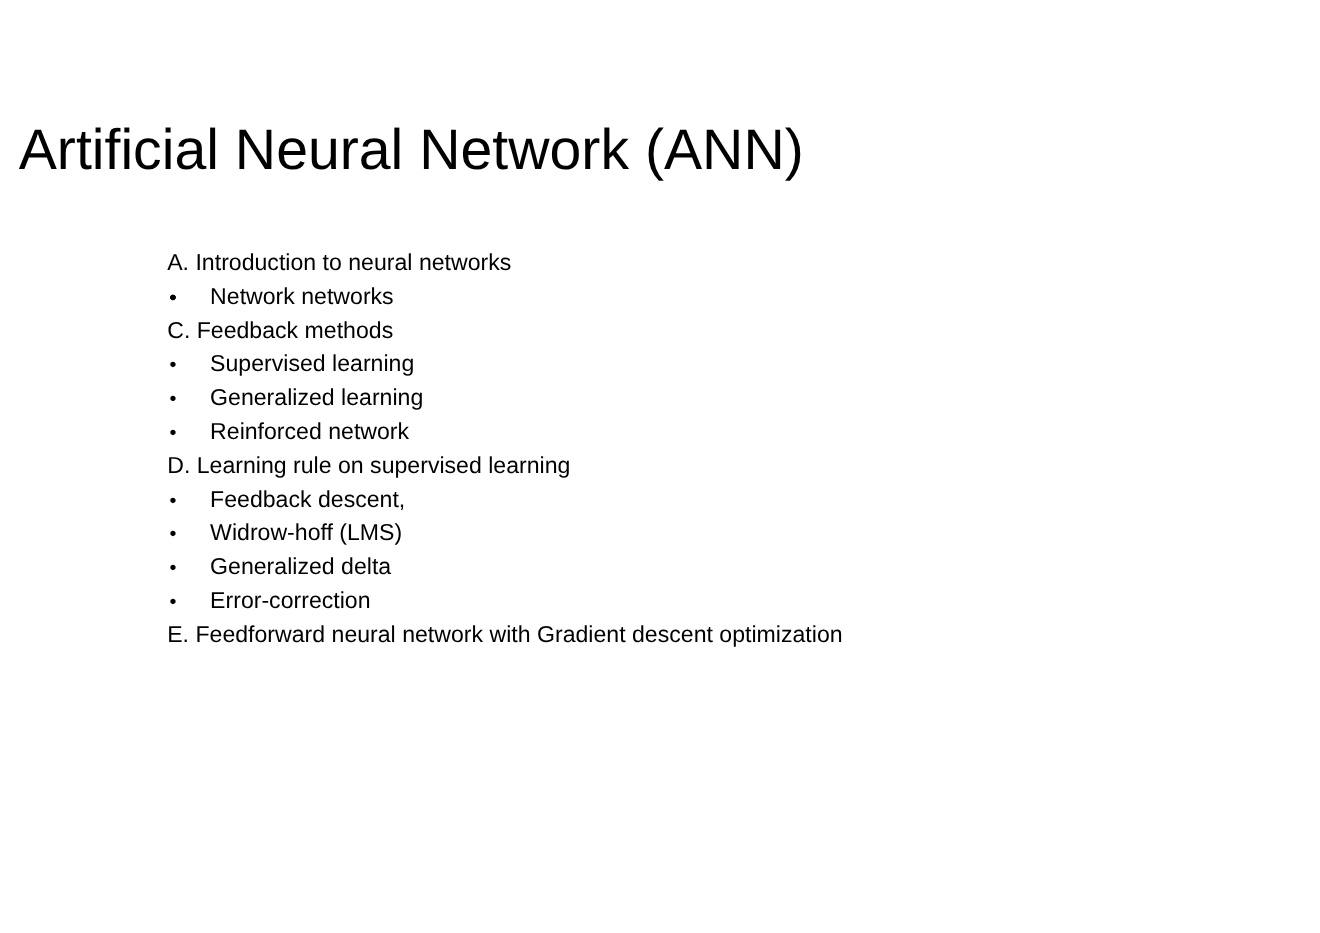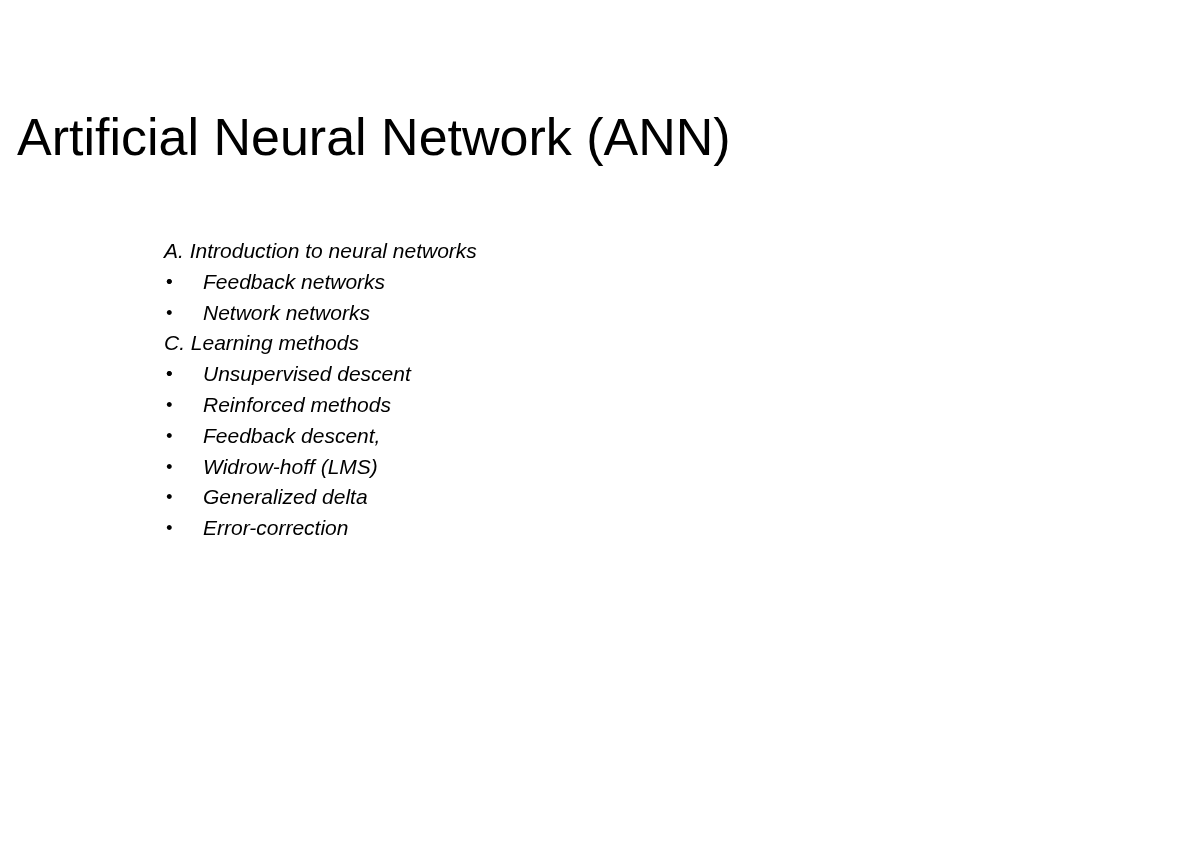--- a/index.html
+++ b/index.html
@@ -29,26 +29,25 @@
       font-size: 52px;
       line-height: 66px;
       font-weight: normal;
       letter-spacing: 0px;
       margin: 0;
     }
     .outline {
       position: absolute;
       left: 148px;
       top: 220px;
-      margin: 16px;
+      margin: 4px;
       padding: 0;
       list-style: none;
       font-size: 21px;
       line-height: 30.8px;
-      font-style: italic;
     }
     .outline li {
       margin: 0;
       padding: 0;
       white-space: nowrap;
       position: relative;
     }
     .outline li.bullet {
       padding-left: 39px;
     }
@@ -61,24 +60,26 @@
   </style>
 </head>
 <body>
 
 <div class="slide">
   <h1 class="title">Artificial Neural Network (ANN)</h1>
 
   <ul class="outline">
     <li><span>A. Introduction to neural networks</span></li>
     <li class="bullet"><span class="dot">•</span></li>
-    <li class="bullet"><span class="dot">•</span><span>Feedback networks</span></li>
+    <li class="bullet"><span class="dot">•</span></li>
     <li class="bullet"><span class="dot">•</span><span>Network networks</span></li>
-    <li><span>C. Learning methods</span></li>
-    <li class="bullet"><span class="dot">•</span></li>
-    <li class="bullet"><span class="dot">•</span><span>Unsupervised descent</span></li>
-    <li class="bullet"><span class="dot">•</span><span>Reinforced methods</span></li>
+    <li><span>C. Feedback methods</span></li>
+    <li class="bullet"><span class="dot">•</span><span>Supervised learning</span></li>
+    <li class="bullet"><span class="dot">•</span><span>Generalized learning</span></li>
+    <li class="bullet"><span class="dot">•</span><span>Reinforced network</span></li>
+    <li><span>D. Learning rule on supervised learning</span></li>
     <li class="bullet"><span class="dot">•</span><span>Feedback descent,</span></li>
     <li class="bullet"><span class="dot">•</span><span>Widrow-hoff (LMS)</span></li>
     <li class="bullet"><span class="dot">•</span><span>Generalized delta</span></li>
     <li class="bullet"><span class="dot">•</span><span>Error-correction</span></li>
+    <li><span>E. Feedforward neural network with Gradient descent optimization</span></li>
   </ul>
 </div>
 
 </body></html>

